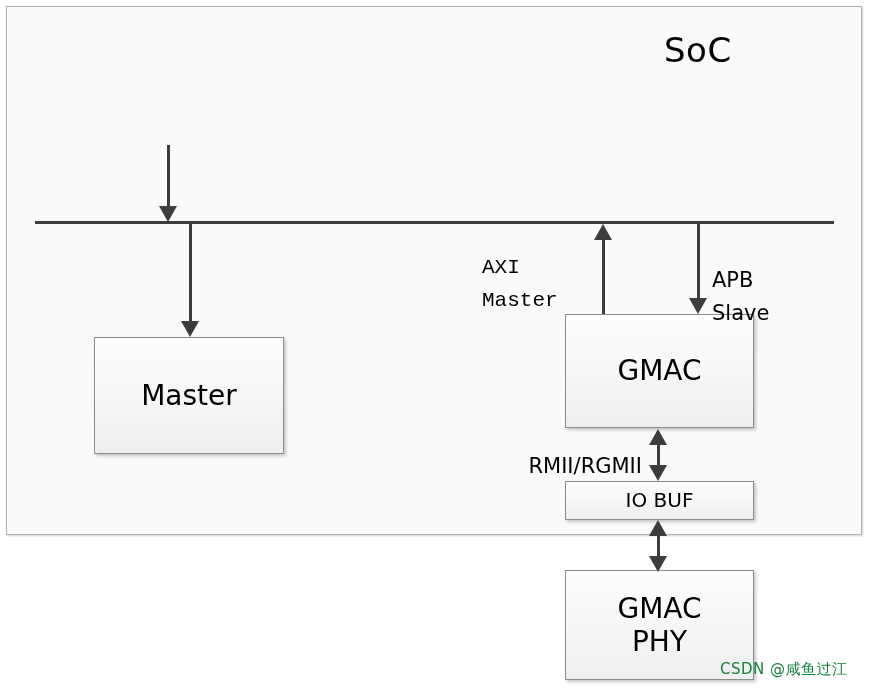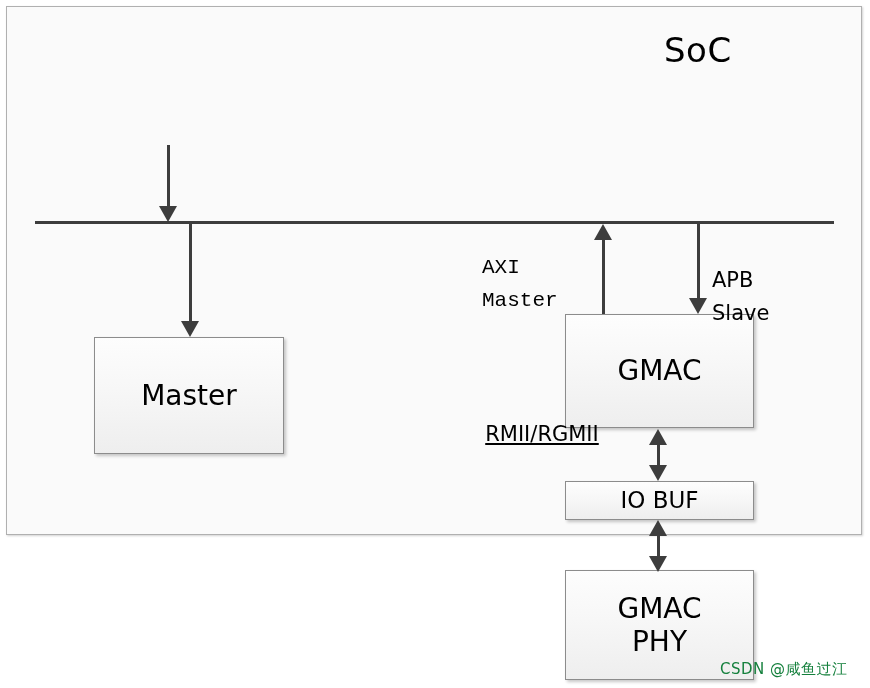--- a/index.html
+++ b/index.html
@@ -58,21 +58,21 @@
     line-height: 1.18;
     white-space: pre-line;
   }
 
   .blk-cpu      { left: 74px;  top: 32px;  width: 192px; height: 113px; }
   .blk-memory   { left: 94px;  top: 337px; width: 190px; height: 117px; }
   .blk-gmac     { left: 565px; top: 314px; width: 189px; height: 114px; }
   .blk-iobuf    { left: 565px; top: 481px; width: 189px; height: 39px; }
   .blk-gmacphy  { left: 565px; top: 570px; width: 189px; height: 110px; }
 
-  .blk-iobuf .block-label    { font-size: 23px; }
+  .blk-iobuf .block-label    { font-size: 20px; }
   .blk-gmacphy .block-label  { font-size: 28px; }
 
   
   .bus-line {
     position: absolute;
     left: 35px;
     top: 221px;
     width: 799px;
     height: 3px;
     background: #3d3d3d;
@@ -121,21 +121,21 @@
   .edge-label {
     position: absolute;
     font-size: 21px;
     color: #000000;
     line-height: 1.55;
     white-space: pre-line;
     text-align: center;
   }
   .lbl-axi   { left: 482px; top: 252px; width: 114px; text-align: left; font-family: Liberation Mono, monospace; }
   .lbl-apb   { left: 712px; top: 252px; width: 110px; text-align: left; margin-top: 12px; }
-  .lbl-rgmii { left: 442px; top: 418px; width: 200px; text-align: center; text-decoration: underline; }
+  .lbl-rgmii { left: 442px; top: 450px; width: 200px; text-align: right; }
 
   
   .watermark {
     position: absolute;
     left: 720px;
     top: 660px;
     font-size: 15px;
     color: #15803d;
     letter-spacing: 0.5px;
     white-space: nowrap;

